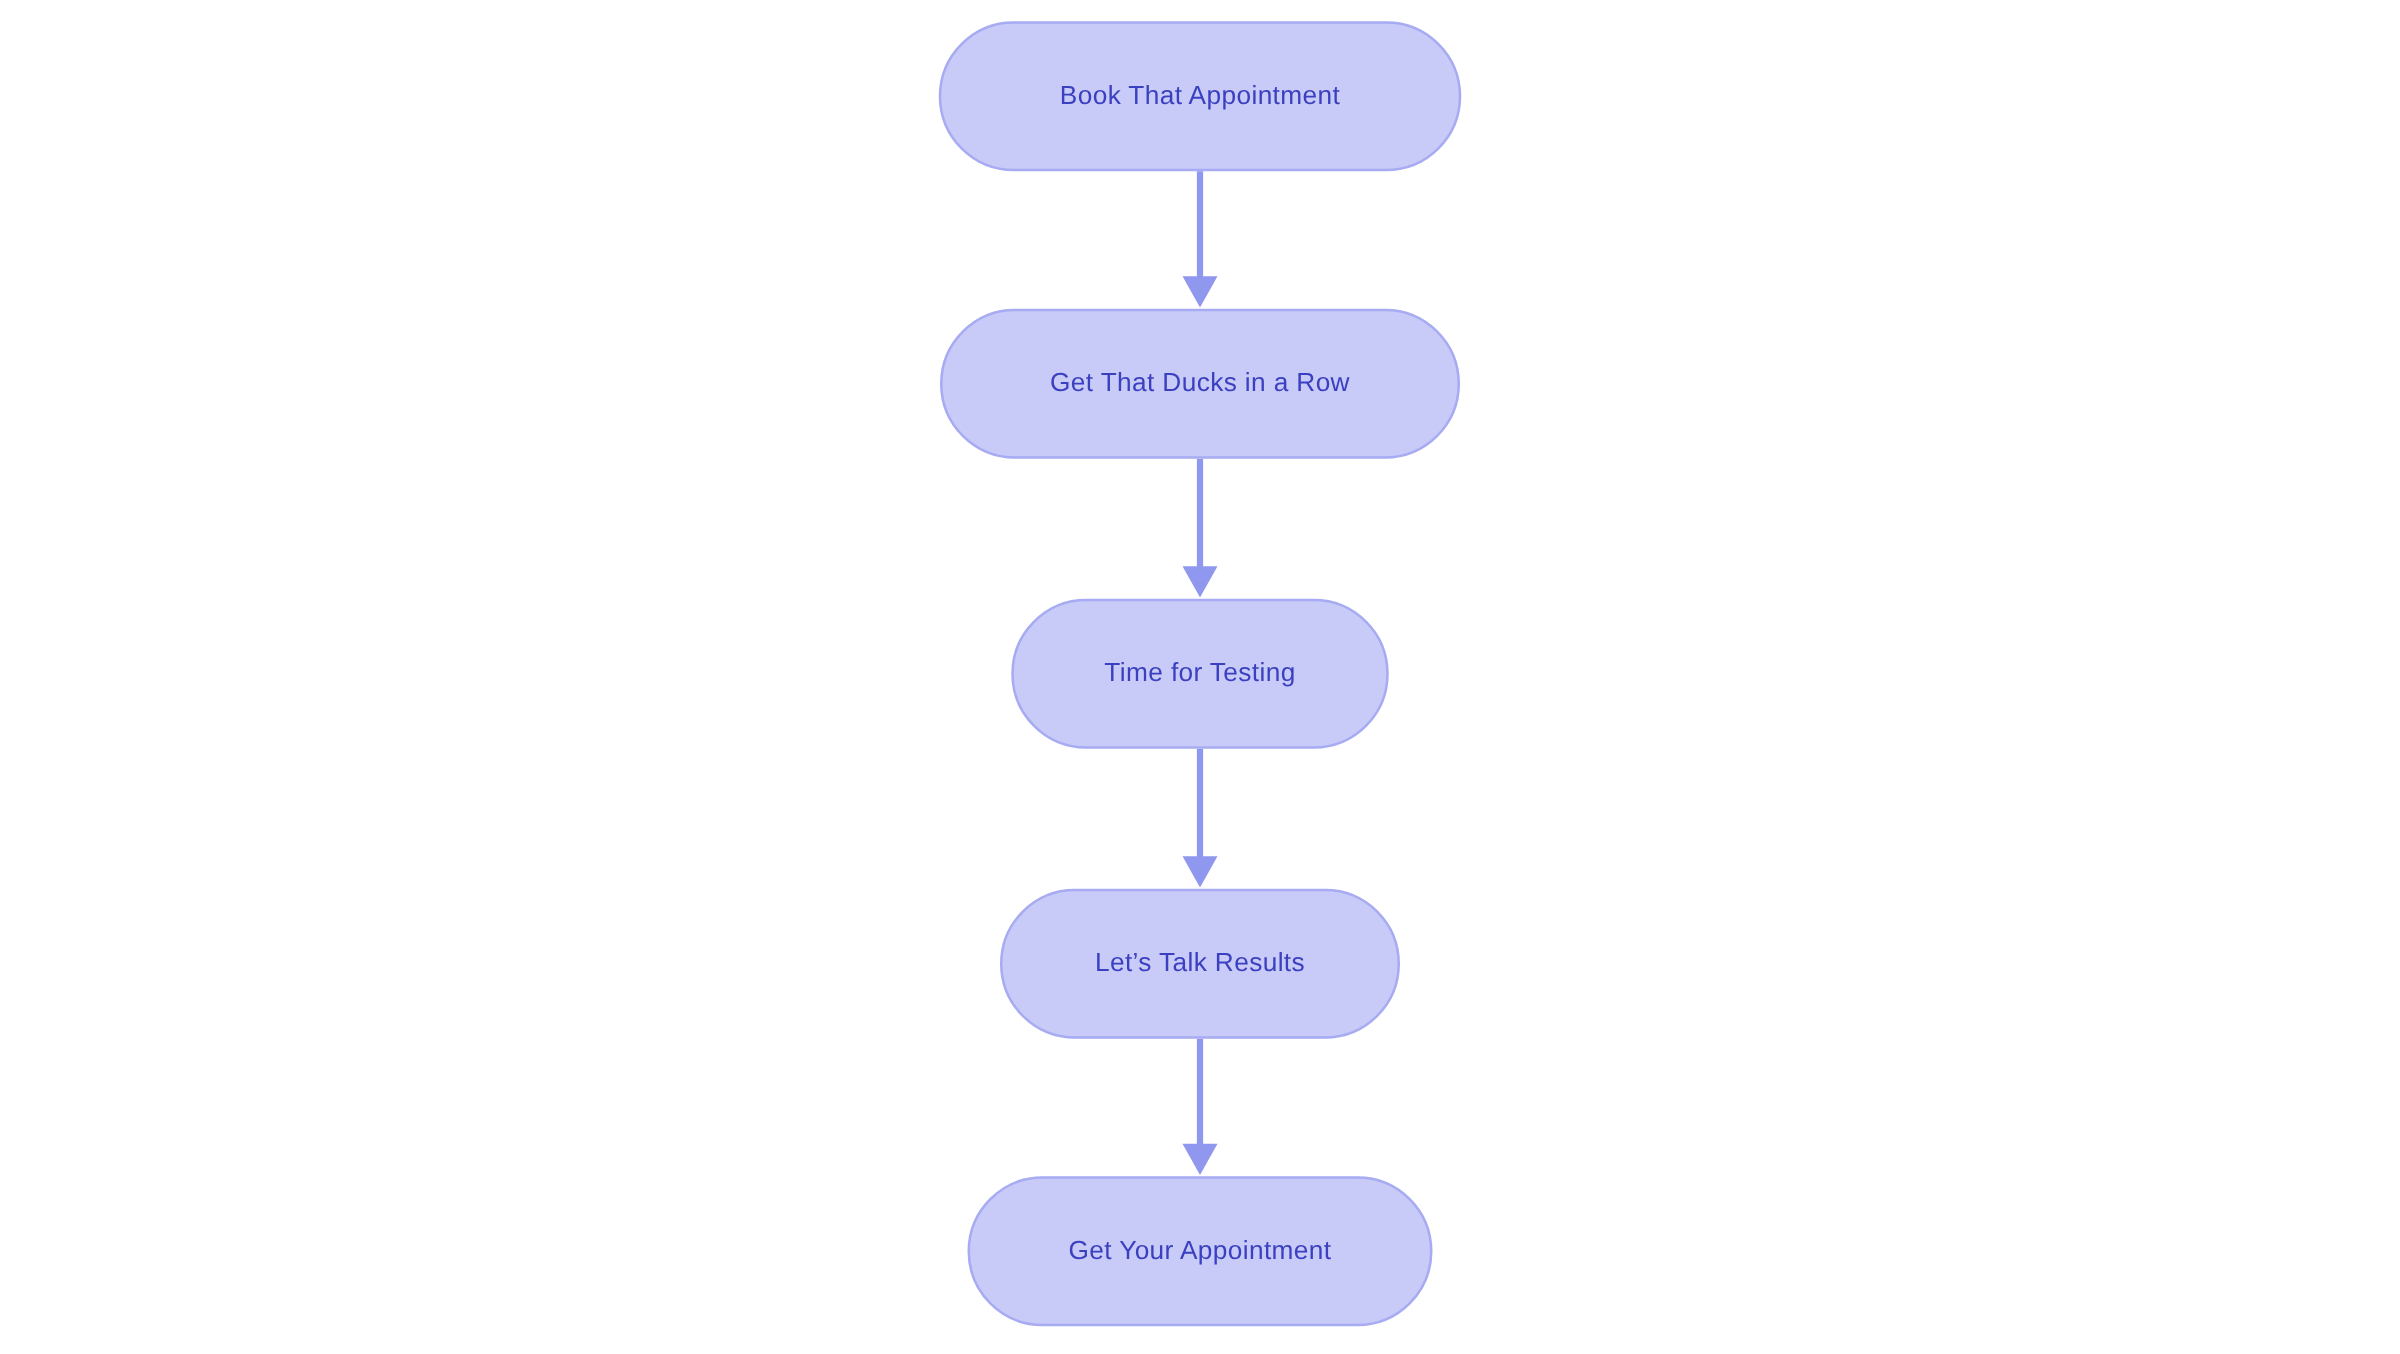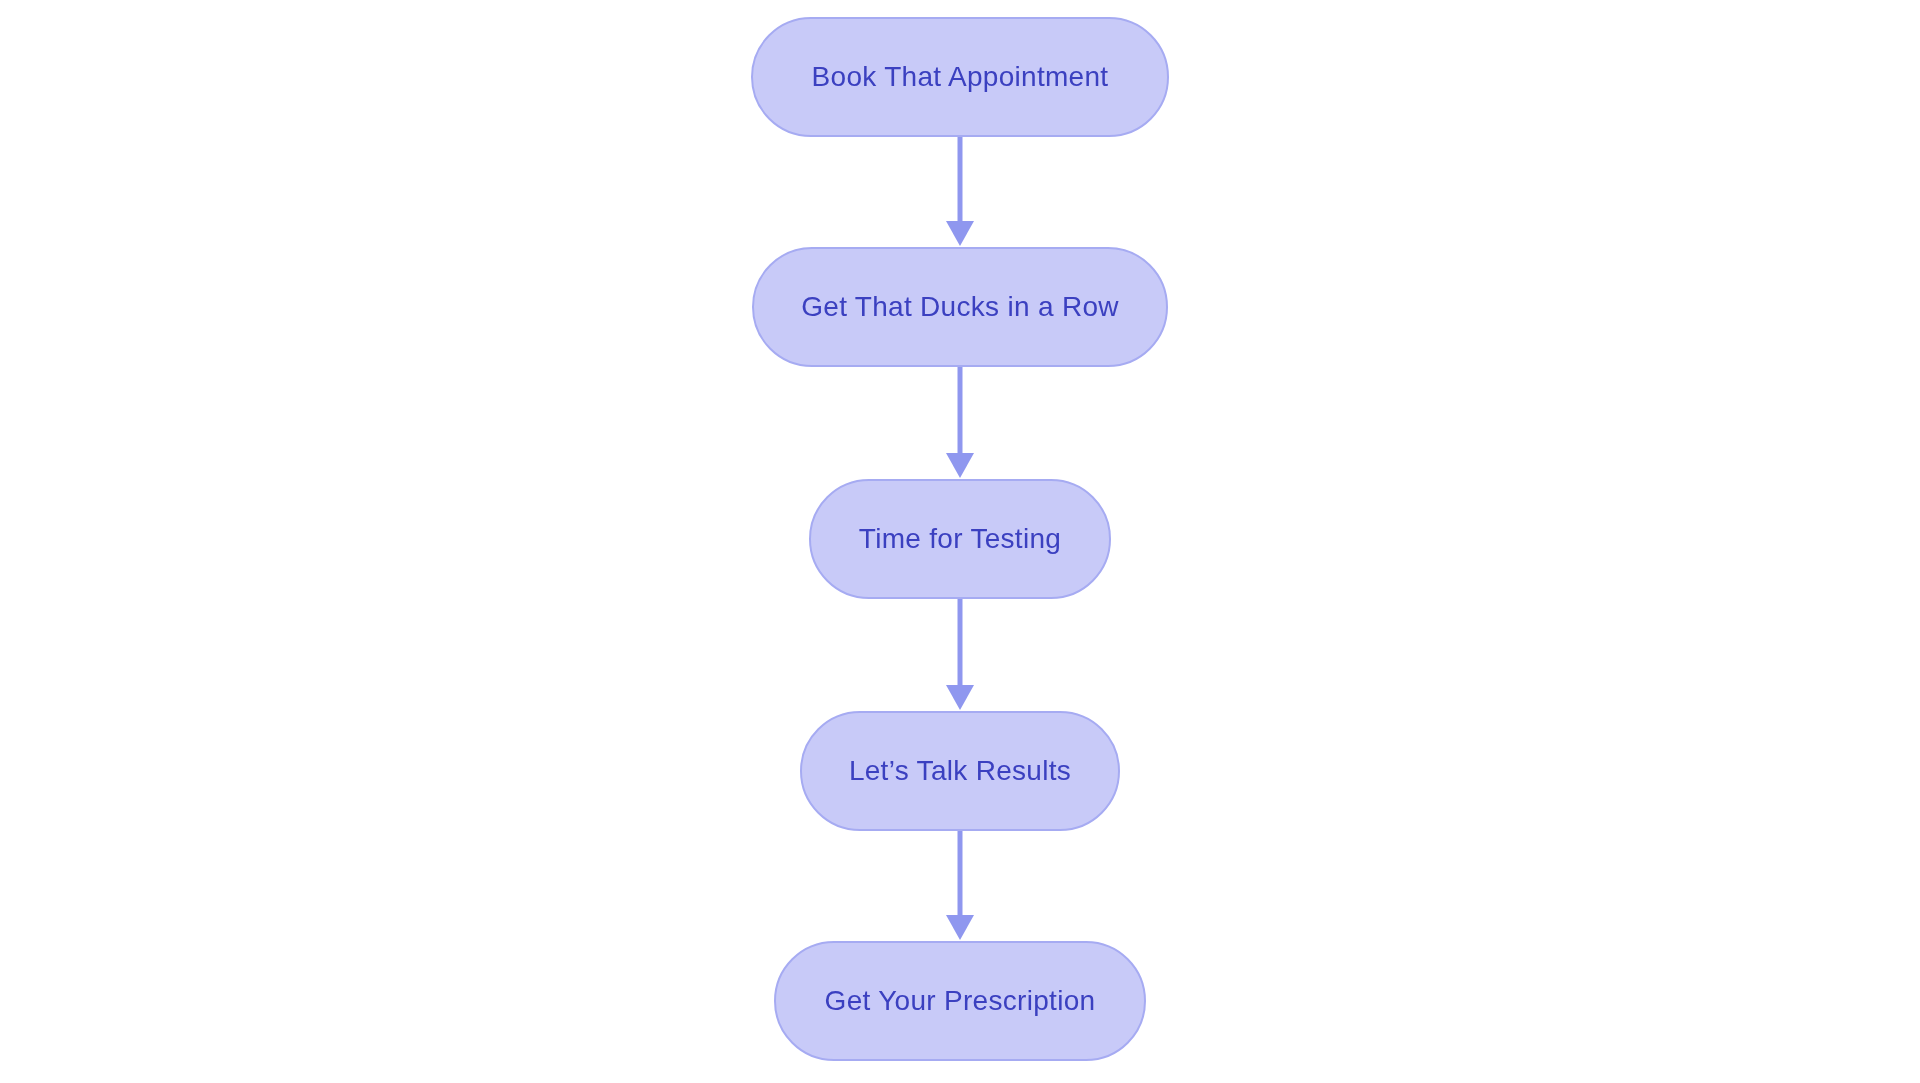--- a/index.html
+++ b/index.html
@@ -43,21 +43,21 @@
     background:var(--node-fill);
     border:2px solid var(--node-border);
     border-radius:60px;
     display:flex;
     align-items:center;
     justify-content:center;
     text-align:center;
   }
   .flow-node .label{
     color:var(--node-text);
-    font-size:28px;
+    font-size:21px;
     font-weight:500;
     letter-spacing:0.3px;
     line-height:1.2;
     white-space:nowrap;
   }
   .n1{top:17px;width:418px;}
   .n2{top:247px;width:416px;}
   .n3{top:479px;width:302px;}
   .n4{top:711px;width:320px;}
   .n5{top:941px;width:372px;}
@@ -96,16 +96,16 @@
 
   <div class="flow-node n3">
     <span class="label">Time for Testing</span>
   </div>
 
   <div class="flow-node n4">
     <span class="label">Let’s Talk Results</span>
   </div>
 
   <div class="flow-node n5">
-    <span class="label">Get Your Prescription</span>
+    <span class="label">Get Your Appointment</span>
   </div>
 
 </div>
 
 </body></html>

